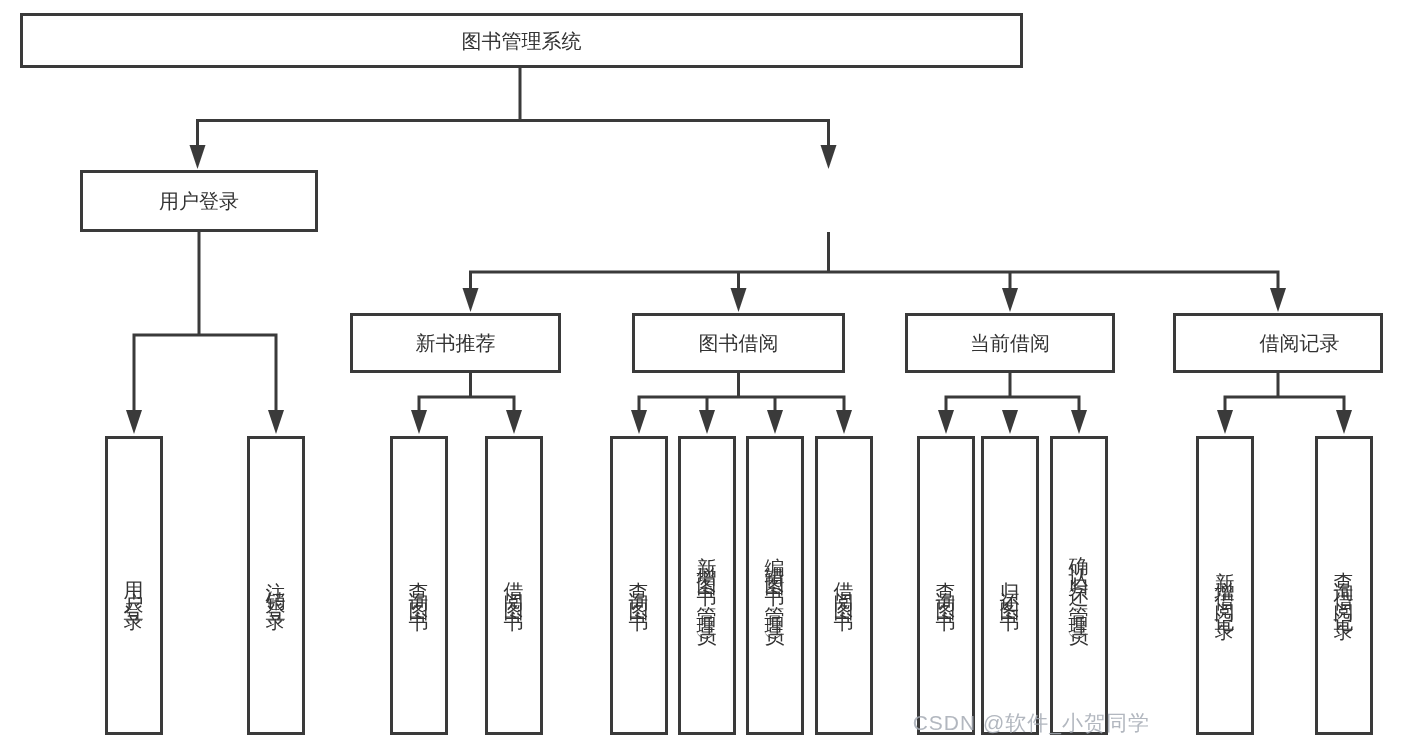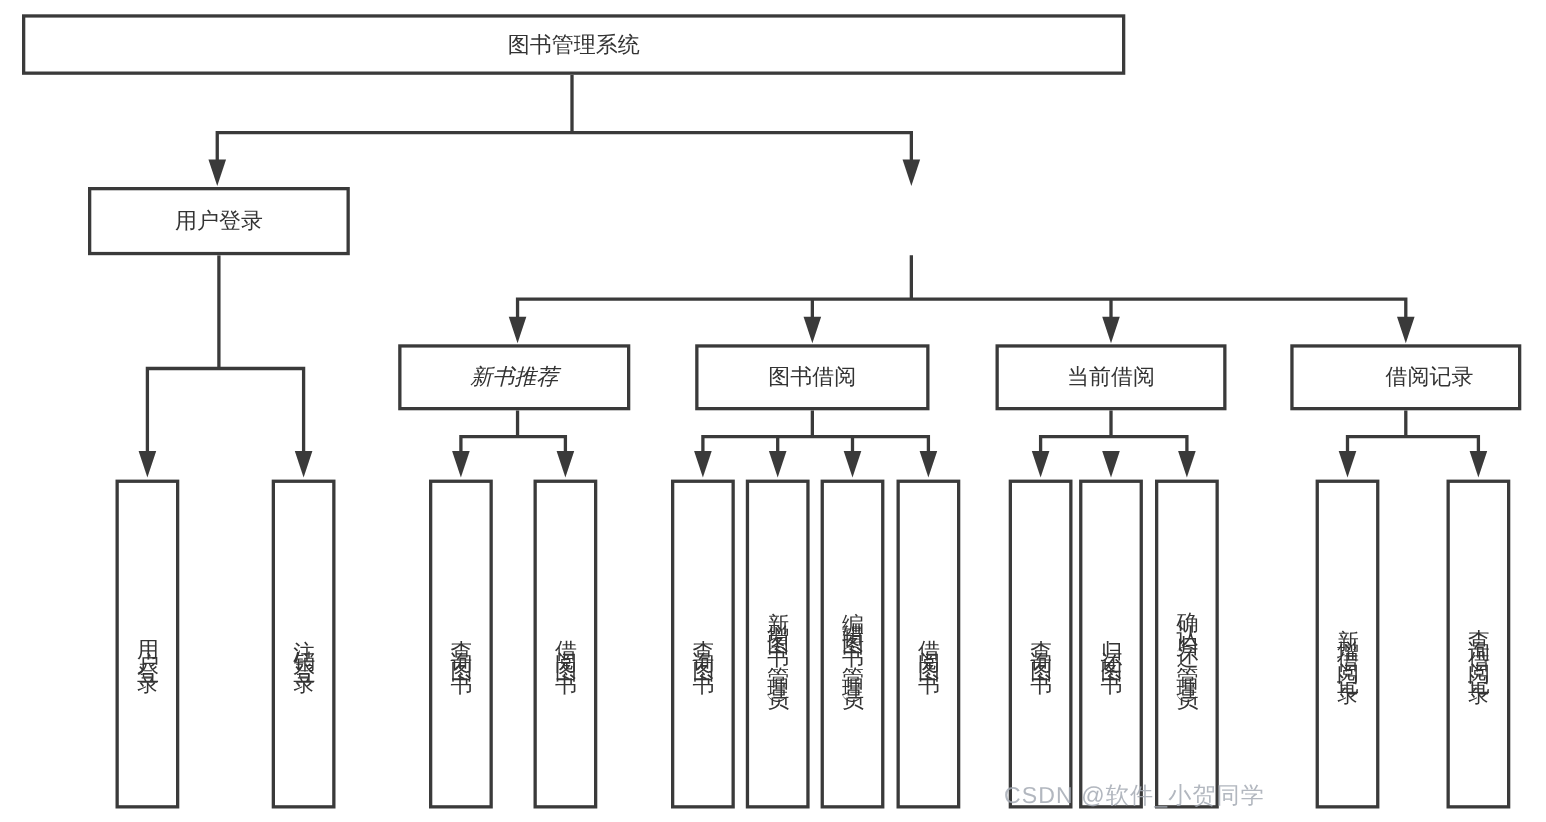--- a/index.html
+++ b/index.html
@@ -110,21 +110,21 @@
       <polygon points="1071,410 1087,410 1079,434"></polygon>
       <polygon points="1217,410 1233,410 1225,434"></polygon>
       <polygon points="1336,410 1352,410 1344,434"></polygon>
     </g>
   </svg>
 
   <div class="box" style="left:20px; top:13px; width:1003px; height:55px;">图书管理系统</div>
 
   <div class="box" style="left:80px; top:170px; width:238px; height:62px;">用户登录</div>
 
-  <div class="box" style="left:362px; top:313px; width:211px; height:60px;font-style:italic;">新书推荐</div>
+  <div class="box" style="left:350px; top:313px; width:211px; height:60px;">新书推荐</div>
   <div class="box" style="left:632px; top:313px; width:213px; height:60px;">图书借阅</div>
   <div class="box" style="left:905px; top:313px; width:210px; height:60px;">当前借阅</div>
   <div class="box" style="left:1173px; top:313px; width:210px; height:60px;padding-left:43px;">借阅记录</div>
 
   <div class="box v" style="left:105px; top:436px; width:58px; height:299px;">用户登录</div>
   <div class="box v" style="left:247px; top:436px; width:58px; height:299px;">注销登录</div>
 
   <div class="box v" style="left:390px; top:436px; width:58px; height:299px;">查询图书</div>
   <div class="box v" style="left:485px; top:436px; width:58px; height:299px;">借阅图书</div>
 

